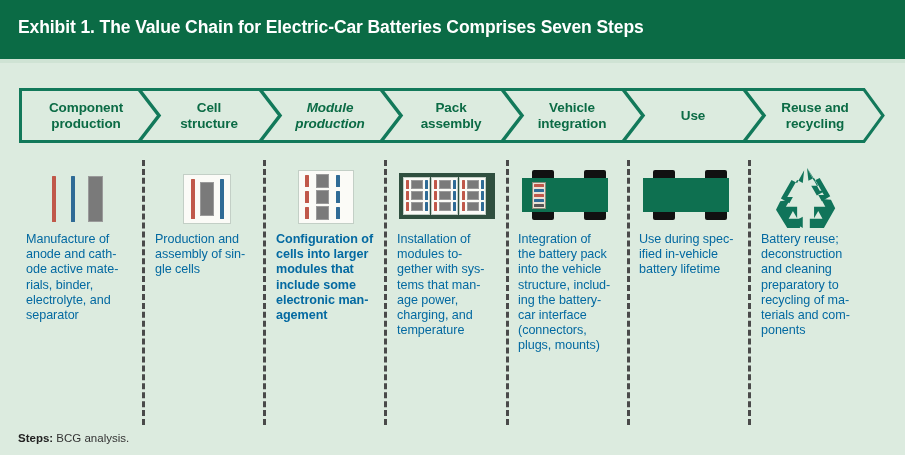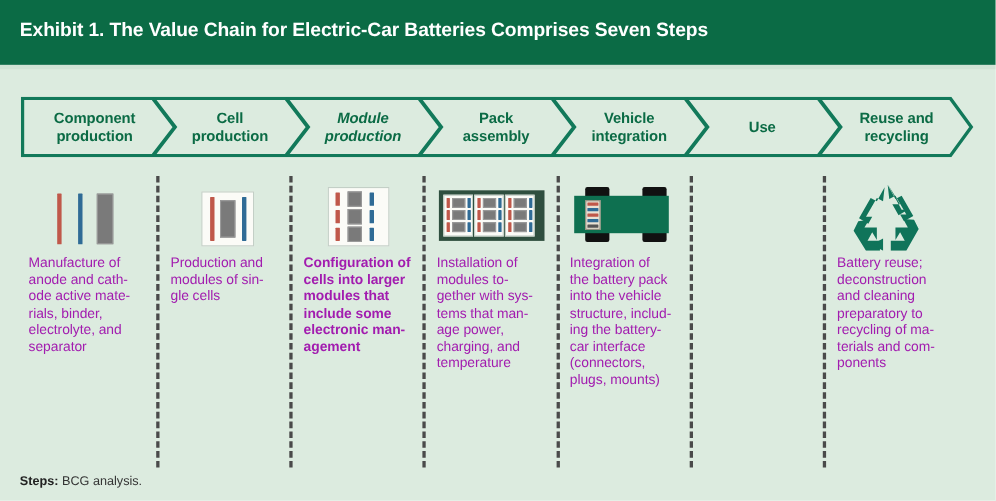--- a/index.html
+++ b/index.html
@@ -51,21 +51,21 @@
     position:absolute;top:160px;width:0;height:265px;
     border-left:3px dashed #4a4a4a;
   }
   
   .col{position:absolute;top:160px;}
   .col-icon{
     position:relative;height:72px;
     display:flex;align-items:center;
   }
   .col-text{
-    color:#a21caf;font-size:12.6px;line-height:15.2px;
+    color:#0369a1;font-size:12.6px;line-height:15.2px;
     white-space:pre-line;letter-spacing:-0.05px;
   }
   
   #source-note{
     position:absolute;left:18px;top:432px;
     font-size:11.5px;color:#333333;
   }
   #source-note b{color:#222222;}
   
   .icon{position:relative;}
@@ -98,21 +98,21 @@
       <path d="M604,1.5 L624,27.5 L604,53.5" fill="none" stroke="#12795a" stroke-width="3.5" stroke-linejoin="miter"></path>
       <path d="M725,1.5 L745,27.5 L725,53.5" fill="none" stroke="#12795a" stroke-width="3.5" stroke-linejoin="miter"></path>
     </svg>
 
     <div class="chev" style="left:4px;width:126px;">
       <div class="chev-label">Component
 production</div>
     </div>
     <div class="chev" style="left:128px;width:124px;">
       <div class="chev-label">Cell
-production</div>
+structure</div>
     </div>
     <div class="chev" style="left:249px;width:124px;font-style:italic;">
       <div class="chev-label">Module
 production</div>
     </div>
     <div class="chev" style="left:491px;width:124px;">
       <div class="chev-label">Vehicle
 integration</div>
     </div>
     <div class="chev" style="left:370px;width:124px;">
@@ -154,21 +154,21 @@
   <div class="col" style="left:155px;width:104px;">
     <div class="col-icon">
       <div class="icon" style="width:100px;height:60px;">
         <div class="whitebox" style="left:28px;top:8px;width:48px;height:50px;"></div>
         <div class="bar" style="left:36px;top:13px;width:3.5px;height:40px;background:#c0584a;"></div>
         <div class="greybox" style="left:45px;top:16px;width:14px;height:34px;"></div>
         <div class="bar" style="left:65px;top:13px;width:3.5px;height:40px;background:#2f6b96;"></div>
       </div>
     </div>
     <div class="col-text">Production and
-modules of sin-
+assembly of sin-
 gle cells</div>
   </div>
 
   <div class="col" style="left:276px;width:104px;font-weight:bold;">
     <div class="col-icon">
       <div class="icon" style="width:100px;height:62px;">
         <div class="whitebox" style="left:22px;top:5px;width:56px;height:54px;"></div>
         <div class="bar" style="left:29px;top:10px;width:3.5px;height:12px;background:#c0584a;"></div>
         <div class="greybox" style="left:40px;top:9px;width:13px;height:14px;"></div>
         <div class="bar" style="left:60px;top:10px;width:3.5px;height:12px;background:#2f6b96;"></div>
@@ -255,20 +255,34 @@
     <div class="col-text">Integration of
 the battery pack
 into the vehicle
 structure, includ-
 ing the battery-
 car interface
 (connectors,
 plugs, mounts)</div>
   </div>
 
+  <div class="col" style="left:639px;width:104px;">
+    <div class="col-icon">
+      <div class="icon" style="width:102px;height:64px;">
+        <div class="wheel" style="left:14px;top:6px;width:22px;height:11px;"></div>
+        <div class="wheel" style="left:66px;top:6px;width:22px;height:11px;"></div>
+        <div class="wheel" style="left:14px;top:45px;width:22px;height:11px;"></div>
+        <div class="wheel" style="left:66px;top:45px;width:22px;height:11px;"></div>
+        <div class="carbody" style="left:4px;top:14px;width:86px;height:34px;"></div>
+      </div>
+    </div>
+    <div class="col-text">Use during spec-
+ified in-vehicle
+battery lifetime</div>
+  </div>
 
   <div class="col" style="left:761px;width:118px;">
     <div class="col-icon">
       <div class="icon" style="width:110px;height:64px;">
         <svg width="76" height="62" viewBox="0 0 100 88" style="position:absolute;left:8px;top:2px;">
           <g fill="#10745a">
             <path d="M50,2 L66,28 L56,28 L64,42 L76,35 L68,35 L50,2 Z"></path>
             <path d="M46,6 L36,24 L28,20 L13,46 L25,53 L30,44 L22,44 L36,20 L44,24 Z"></path>
             <path d="M50,3 L60,21 L68,17 L83,43 L71,50 L66,41 L74,41 L60,17 L52,21 Z"></path>
             <path d="M12,50 L6,62 L22,88 L40,88 L40,75 L24,75 L30,64 L36,74 L36,58 L20,58 L26,48 Z"></path>

